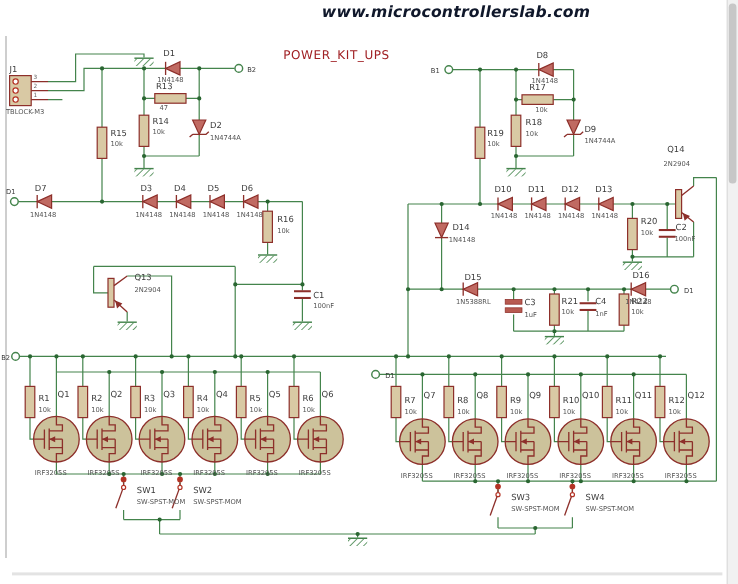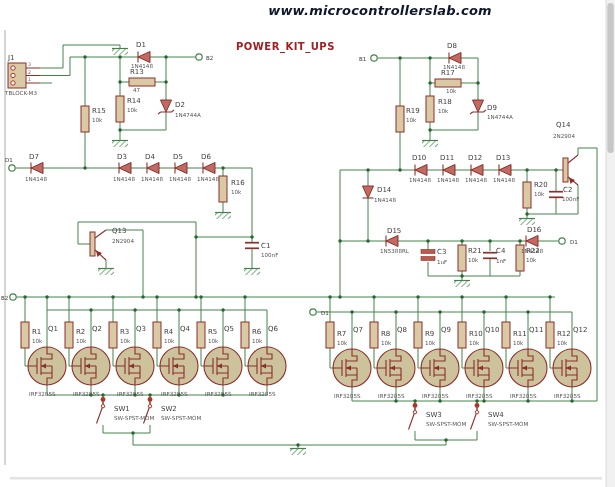--- a/index.html
+++ b/index.html
@@ -1,20 +1,20 @@
 <!DOCTYPE html>
 <html><head>
 <meta charset="utf-8">
 <style>
   html,body{margin:0;padding:0;background:#fff;}
   #stage{position:relative;width:615px;height:487px;background:#ffffff;overflow:hidden;
          font-family:"DejaVu Sans",sans-serif;}
   .site-header{position:absolute;top:3px;left:230px;width:300px;text-align:center;
     font-size:13px;font-weight:bold;font-style:italic;color:#0f172a;letter-spacing:0.2px;}
-  .schematic-title{position:absolute;top:41px;left:236px;font-size:10px;font-weight:bold;
+  .schematic-title{position:absolute;top:41px;left:236px;font-size:10px;font-weight:normal;
     color:#a02024;letter-spacing:0.5px;text-align:center;}
   svg{position:absolute;top:0;left:0;}
   .wire{stroke:#44844c;stroke-width:1;fill:none;}
   .red{stroke:#8d2f2a;stroke-width:1.1;fill:none;}
   .tan{fill:#d9c9a4;stroke:#8d2f2a;stroke-width:1;}
   .dio{fill:#c06a62;stroke:#8d2f2a;stroke-width:1;}
   .dots{stroke:#2a6632;stroke-width:3.4;stroke-linecap:round;fill:none;}
   .gline{stroke:#44844c;stroke-width:1.2;}
   .frame{stroke:#c9c9c9;stroke-width:1.5;fill:none;}
   .redc{stroke:#b43325;fill:#fff;stroke-width:1;}

